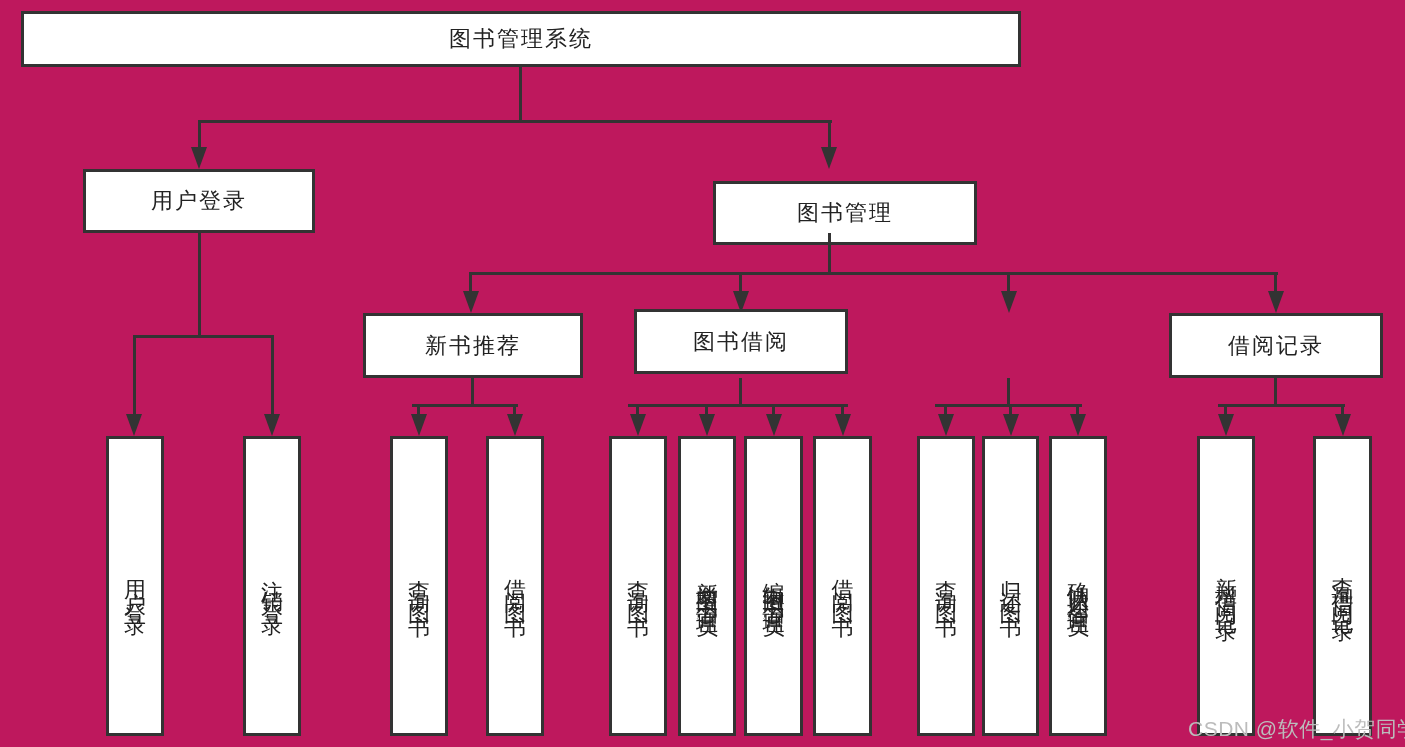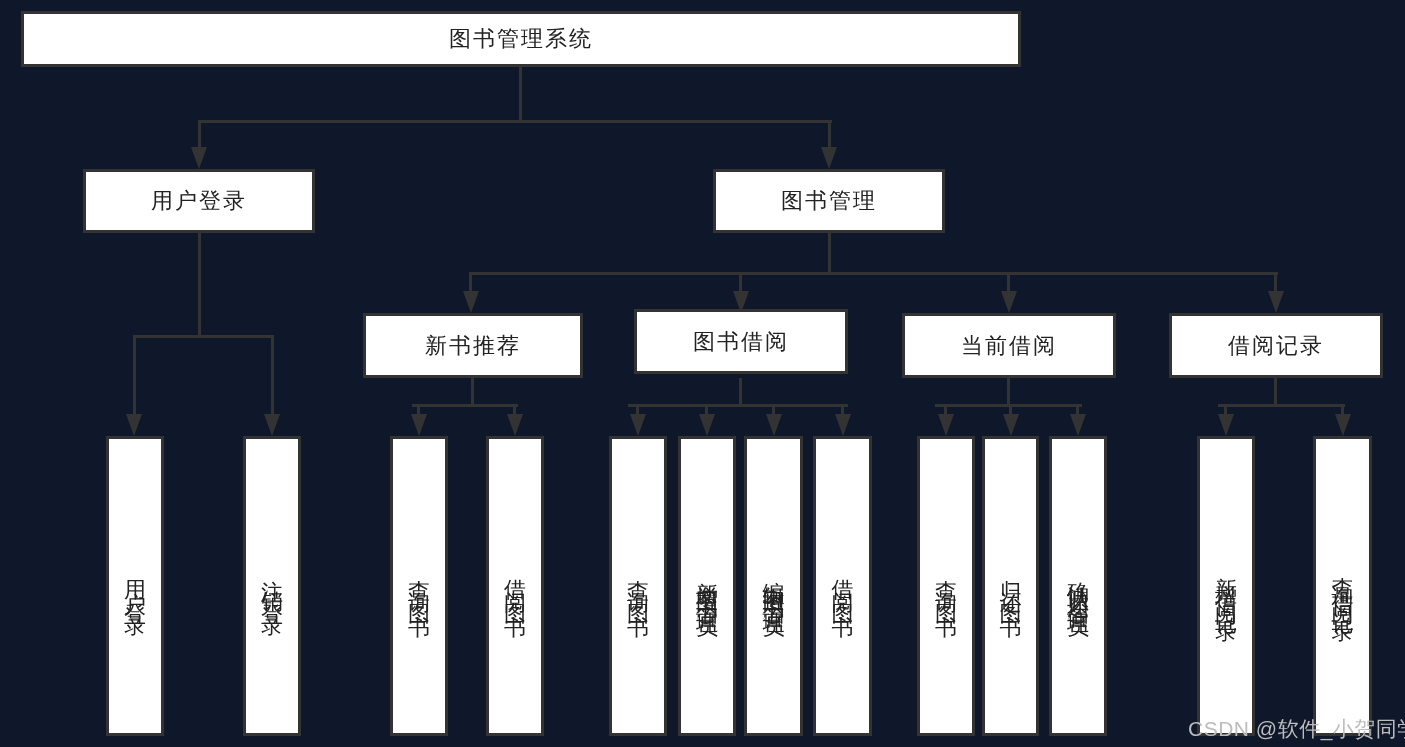--- a/index.html
+++ b/index.html
@@ -1,20 +1,20 @@
 <!DOCTYPE html>
 <html><head>
 <meta charset="utf-8">
 <style>
   html, body { margin: 0; padding: 0; background: #ffffff; }
   .canvas {
     position: relative;
     width: 1405px;
     height: 747px;
-    background: #0f172a;
+    background: #be185d;
     font-family: "Liberation Sans", sans-serif;
     overflow: hidden;
   }
   .box {
     position: absolute;
     box-sizing: border-box;
     border: 3px solid #333333;
     background: #ffffff;
     display: flex;
     align-items: center;
@@ -78,21 +78,21 @@
     <div class="seg" style="left:198px; top:120px; width:634px; height:3px;"></div>
     <div class="seg" style="left:198px; top:120px; width:3px;  height:29px;"></div>
     <div class="arrow" style="left:191px; top:147px;"></div>
     <div class="seg" style="left:828px; top:120px; width:3px;  height:29px;"></div>
     <div class="arrow" style="left:821px; top:147px;"></div>
   </div>
 
   <div class="box" style="left:83px; top:169px; width:232px; height:64px;">
     <span>用户登录</span>
   </div>
-  <div class="box" style="left:713px; top:169px; width:232px; height:64px;font-family:Liberation Mono, monospace;">
+  <div class="box" style="left:713px; top:181px; width:264px; height:64px;font-family:Liberation Mono, monospace;">
     <span>图书管理</span>
   </div>
 
   <div>
     <div class="seg" style="left:198px; top:233px; width:3px;  height:105px;"></div>
     <div class="seg" style="left:133px; top:335px; width:141px; height:3px;"></div>
     <div class="seg" style="left:133px; top:335px; width:3px;  height:81px;"></div>
     <div class="arrow" style="left:126px; top:414px;"></div>
     <div class="seg" style="left:271px; top:335px; width:3px;  height:81px;"></div>
     <div class="arrow" style="left:264px; top:414px;"></div>
@@ -110,23 +110,20 @@
     <div class="seg" style="left:1274px; top:272px; width:3px; height:21px;"></div>
     <div class="arrow" style="left:1268px; top:291px;"></div>
   </div>
 
   <div class="box" style="left:363px; top:313px; width:220px; height:65px;">
     <span>新书推荐</span>
   </div>
   <div class="box" style="left:634px; top:309px; width:214px; height:65px;">
     <span>图书借阅</span>
   </div>
-  <div class="box" style="left:902px; top:313px; width:214px; height:65px;">
-    <span>当前借阅</span>
-  </div>
   <div class="box" style="left:1169px; top:313px; width:214px; height:65px;">
     <span>借阅记录</span>
   </div>
 
   <div>
     <div class="seg" style="left:471px; top:378px; width:3px;   height:29px;"></div>
     <div class="seg" style="left:412px; top:404px; width:106px; height:3px;"></div>
     <div class="seg" style="left:417px; top:404px; width:3px; height:12px;"></div>
     <div class="arrow" style="left:411px; top:414px;"></div>
     <div class="seg" style="left:513px; top:404px; width:3px; height:12px;"></div>

